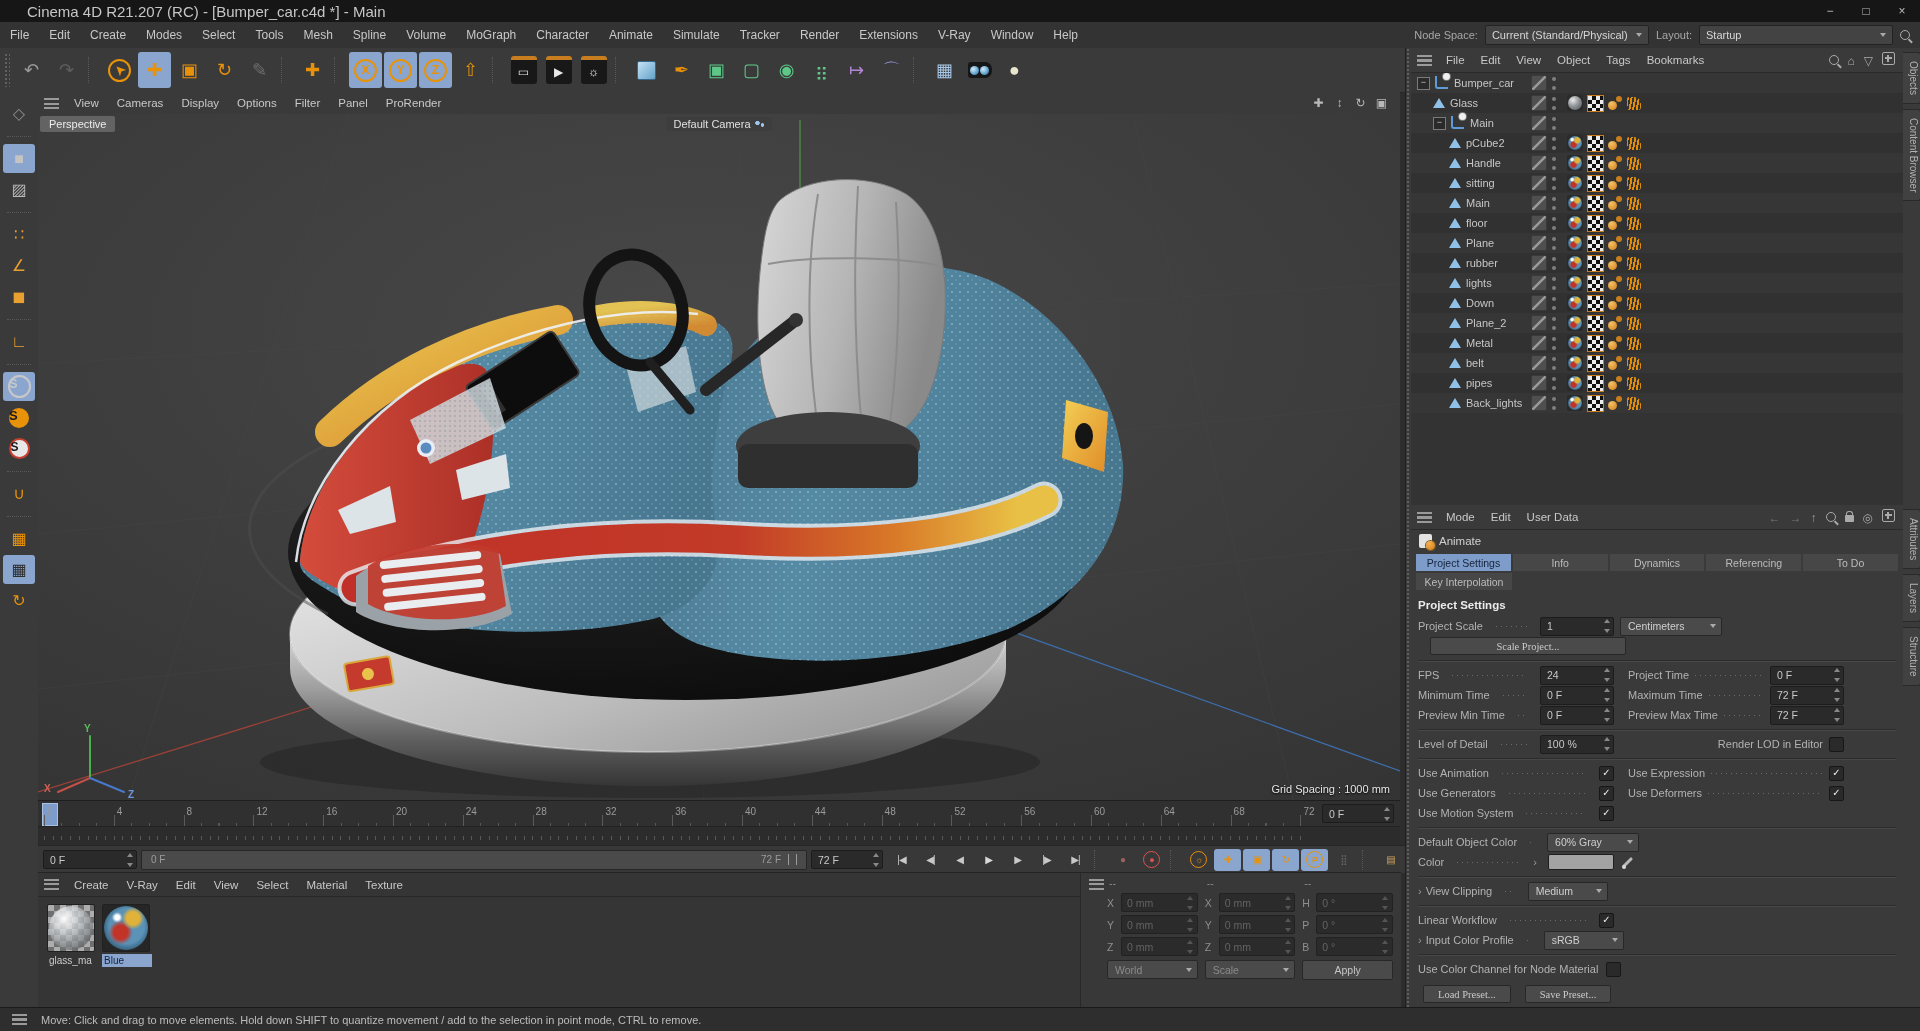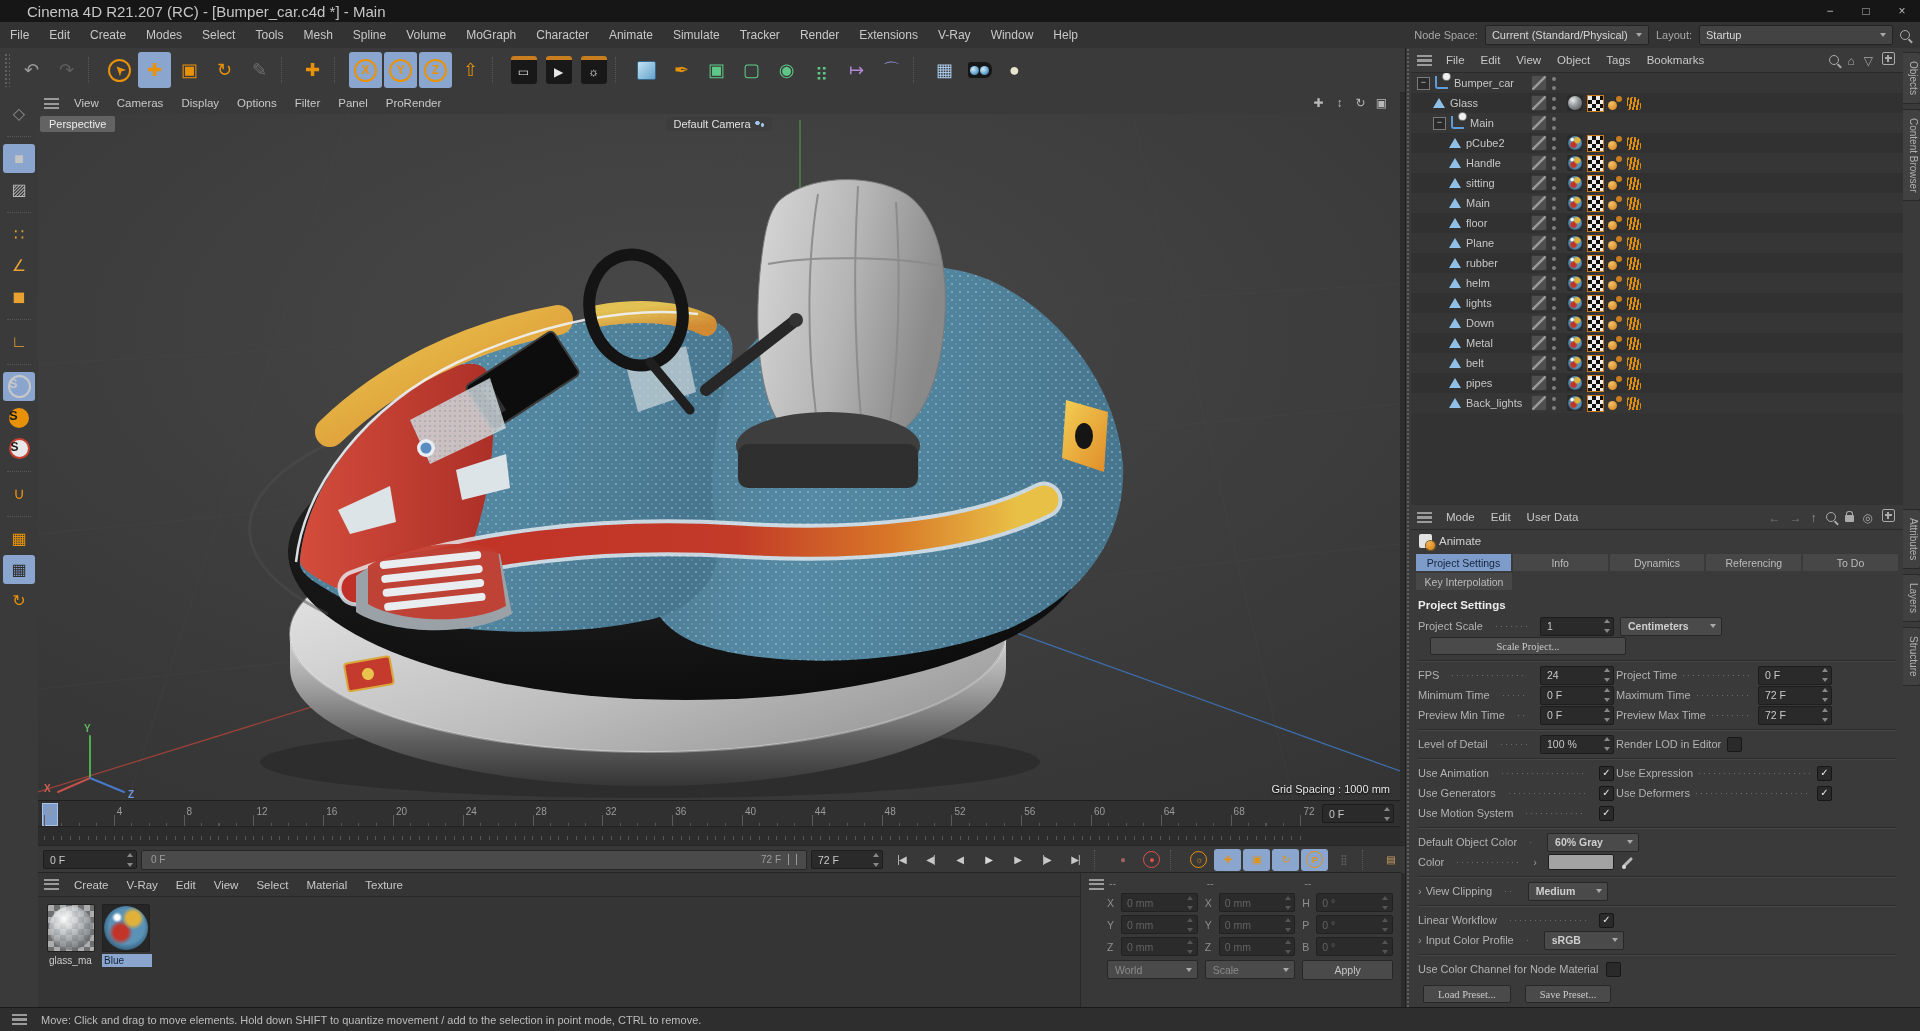--- a/index.html
+++ b/index.html
@@ -162,25 +162,25 @@
   .at-tabs{display:flex;gap:2px;padding:3px 5px 0 5px;}
   .at-tab{flex:1;height:17px;background:#474747;color:#bcbcbc;font-size:10.5px;display:flex;align-items:center;justify-content:center;white-space:nowrap;}
   .at-tab.active{background:#7e9cc9;color:#15243d;}
   .at-tabs2{display:flex;gap:2px;padding:2px 5px 0 5px;}
   .at-tabs2 .at-tab{flex:none;width:96px;}
   .at-heading{font-size:11.5px;font-weight:bold;color:#ebebeb;padding:9px 0 5px 7px;}
   .abody{padding:0 7px;font-size:11px;color:#b2b2b2;}
   .arow{display:flex;align-items:center;height:20px;}
   .acol{display:flex;align-items:center;}
   .acol.l{width:196px;flex:none;gap:7px;}
-  .acol.r{width:216px;flex:none;margin-left:2px;}
+  .acol.r{width:216px;flex:none;margin-left:14px;justify-content:flex-end;}
   .albl{white-space:nowrap;}
   .dots{flex:1;margin:0 6px;height:1px;background:repeating-linear-gradient(90deg,#6a6a6a 0 1px,transparent 1px 5px);align-self:center;min-width:4px;}
   .abody .aval{width:64px;flex:none;}
-  .abody .dd{flex:none;font-weight:bold;}
+  .abody .dd{flex:none;}
   .chk{width:13px;height:13px;background:#2a2a2a;border:1px solid #171717;border-radius:2px;color:#ececec;font-size:10px;line-height:12px;text-align:center;flex:none;}
   .chk.on::after{content:'✓';}
   .abtn{height:18px;background:#4a4a4a;border:1px solid #272727;border-radius:2px;color:#cacaca;font-size:10.5px;display:inline-flex;align-items:center;justify-content:center;padding:0 14px;font-family:Liberation Serif, serif;}
   .asep{height:1px;background:#2c2c2c;box-shadow:0 1px 0 #474747;margin:4px 0;}
   .aexp{color:#999;margin-right:4px;font-size:11px;}
   .swatch{width:64px;height:14px;border:1px solid #1e1e1e;border-radius:2px;flex:none;}
   .picker{width:13px;height:13px;position:relative;margin-left:7px;flex:none;}
   .picker::before{content:'';position:absolute;left:5px;top:0;width:3px;height:13px;background:#b8b8b8;border-radius:2px;transform:rotate(45deg);}
   .picker::after{content:'';position:absolute;left:1px;bottom:0;width:4px;height:4px;background:#d8d8d8;border-radius:50%;}
   .at-presets{display:flex;gap:14px;padding:6px 0 0 5px;}
@@ -967,47 +967,47 @@
               <span class="tag-dots"></span>
               <span class="tag-mat color"></span>
               <span class="tag-uvw"></span>
               <span class="tag-phong"></span>
               <span class="tag-hand"></span>
             </span>
           </div>
           <div class="orow">
             <span style="width: 38px; flex: 0 0 auto;"></span>
             <span class="oi-mesh"></span>
-            <span class="o-name">helm</span>
+            <span class="o-name">lights</span>
             <span class="otags">
               <span class="tag-slash"></span>
               <span class="tag-dots"></span>
               <span class="tag-mat color"></span>
               <span class="tag-uvw"></span>
               <span class="tag-phong"></span>
               <span class="tag-hand"></span>
             </span>
           </div>
           <div class="orow">
             <span style="width: 38px; flex: 0 0 auto;"></span>
             <span class="oi-mesh"></span>
-            <span class="o-name">lights</span>
+            <span class="o-name">Down</span>
             <span class="otags">
               <span class="tag-slash"></span>
               <span class="tag-dots"></span>
               <span class="tag-mat color"></span>
               <span class="tag-uvw"></span>
               <span class="tag-phong"></span>
               <span class="tag-hand"></span>
             </span>
           </div>
           <div class="orow">
             <span style="width: 38px; flex: 0 0 auto;"></span>
             <span class="oi-mesh"></span>
-            <span class="o-name">Down</span>
+            <span class="o-name">Plane_2</span>
             <span class="otags">
               <span class="tag-slash"></span>
               <span class="tag-dots"></span>
               <span class="tag-mat color"></span>
               <span class="tag-uvw"></span>
               <span class="tag-phong"></span>
               <span class="tag-hand"></span>
             </span>
           </div>
           <div class="orow">

